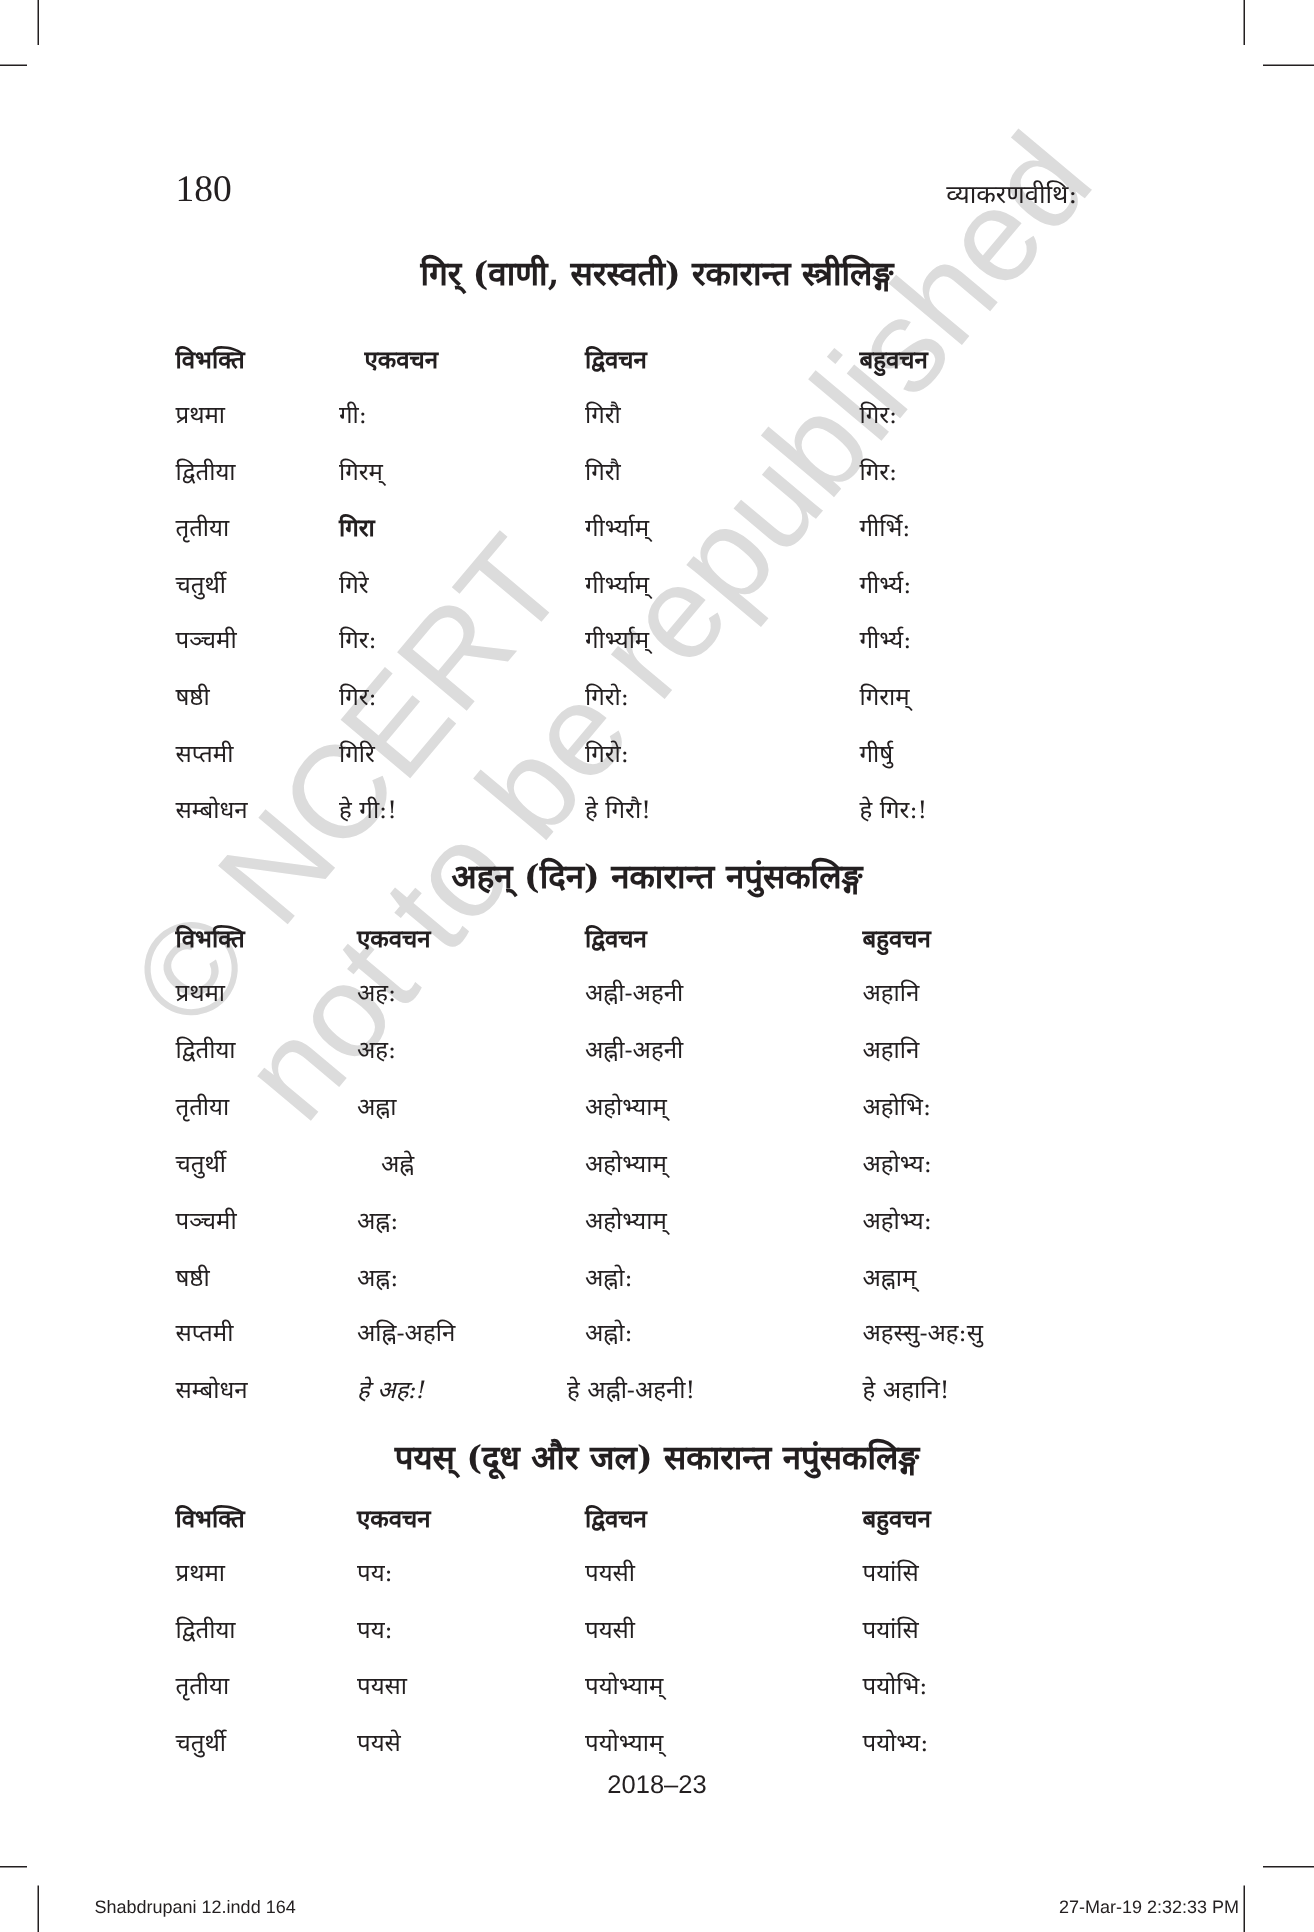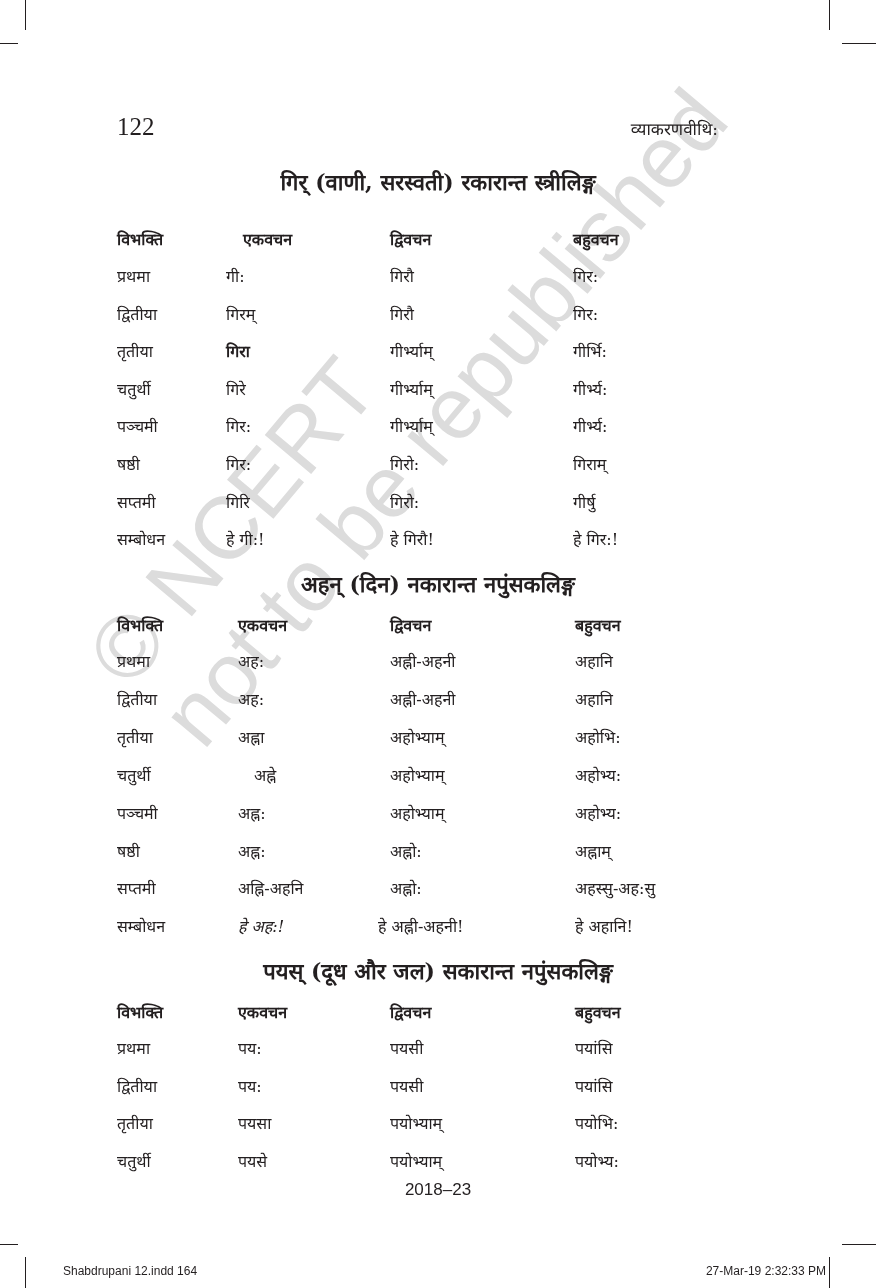--- a/index.html
+++ b/index.html
@@ -41,21 +41,21 @@
 <div class="crop h" style="left:0;top:1244px;width:18px;"></div>
 <div class="crop v" style="left:25px;top:1257px;height:31px;"></div>
 <div class="crop h" style="left:842px;top:1244px;width:34px;"></div>
 <div class="crop v" style="left:829px;top:1257px;height:31px;"></div>
 
 <div class="watermark">
   <span class="wm-line">© NCERT</span>
   <span class="wm-line">not to be republished</span>
 </div>
 
-<div class="page-number">122</div>
+<div class="page-number">180</div>
 <div class="running-head">व्याकरणवीथि:</div>
 
 <div class="section-title" style="top:166px;">गिर् (वाणी, सरस्वती) रकारान्त स्त्रीलिङ्ग</div>
 <div class="row head" style="top:228px;">
   <span style="left:117px;">विभक्ति</span>
   <span style="left:243px;">एकवचन</span>
   <span style="left:390px;">द्विवचन</span>
   <span style="left:573px;">बहुवचन</span>
 </div>
 <div id="sec0">

